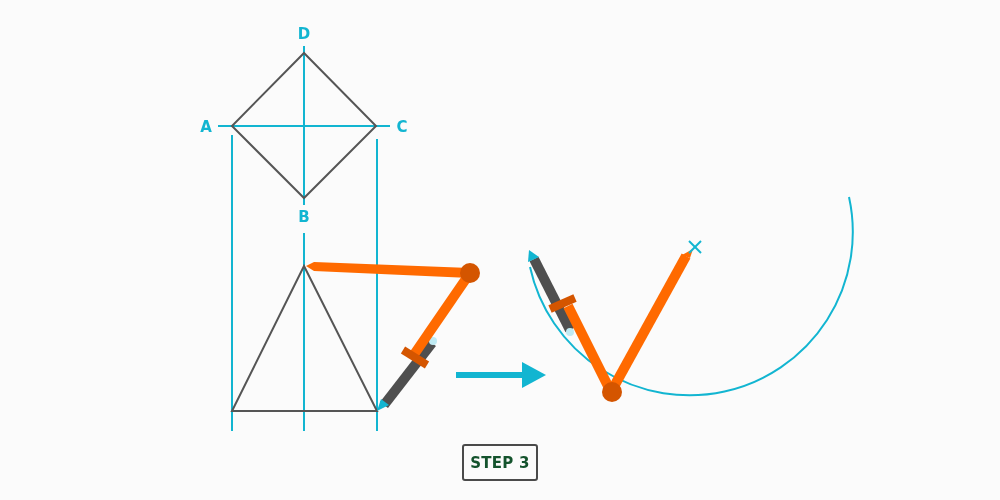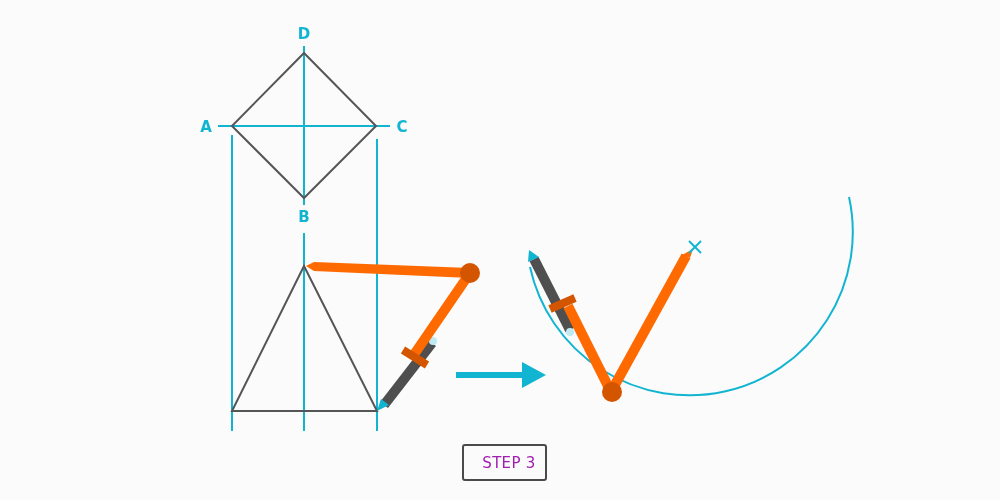--- a/index.html
+++ b/index.html
@@ -21,25 +21,24 @@
     }
     .step-box {
       position: absolute;
       left: 462px; top: 444px;
       width: 72px; height: 33px;
       border: 2px solid #4a4a4a;
       border-radius: 3px;
       background: #fbfbfb;
       display: flex; align-items: center; justify-content: center;
       font-family: "DejaVu Sans", sans-serif;
-      font-weight: normal;
+      font-weight: bold;
       font-size: 15px;
-      color: #a21caf;
+      color: #14532d;
       letter-spacing: 0.3px;
-      padding-left: 9px;
     }
   </style>
 </head>
 <body>
 
 <svg id="stage" width="1000" height="500" viewBox="0 0 1000 500">
 
   <g stroke="#12b5d1" stroke-width="2" fill="none">
     <line x1="218" y1="126" x2="390" y2="126"></line>
     <line x1="304" y1="46" x2="304" y2="205"></line>

